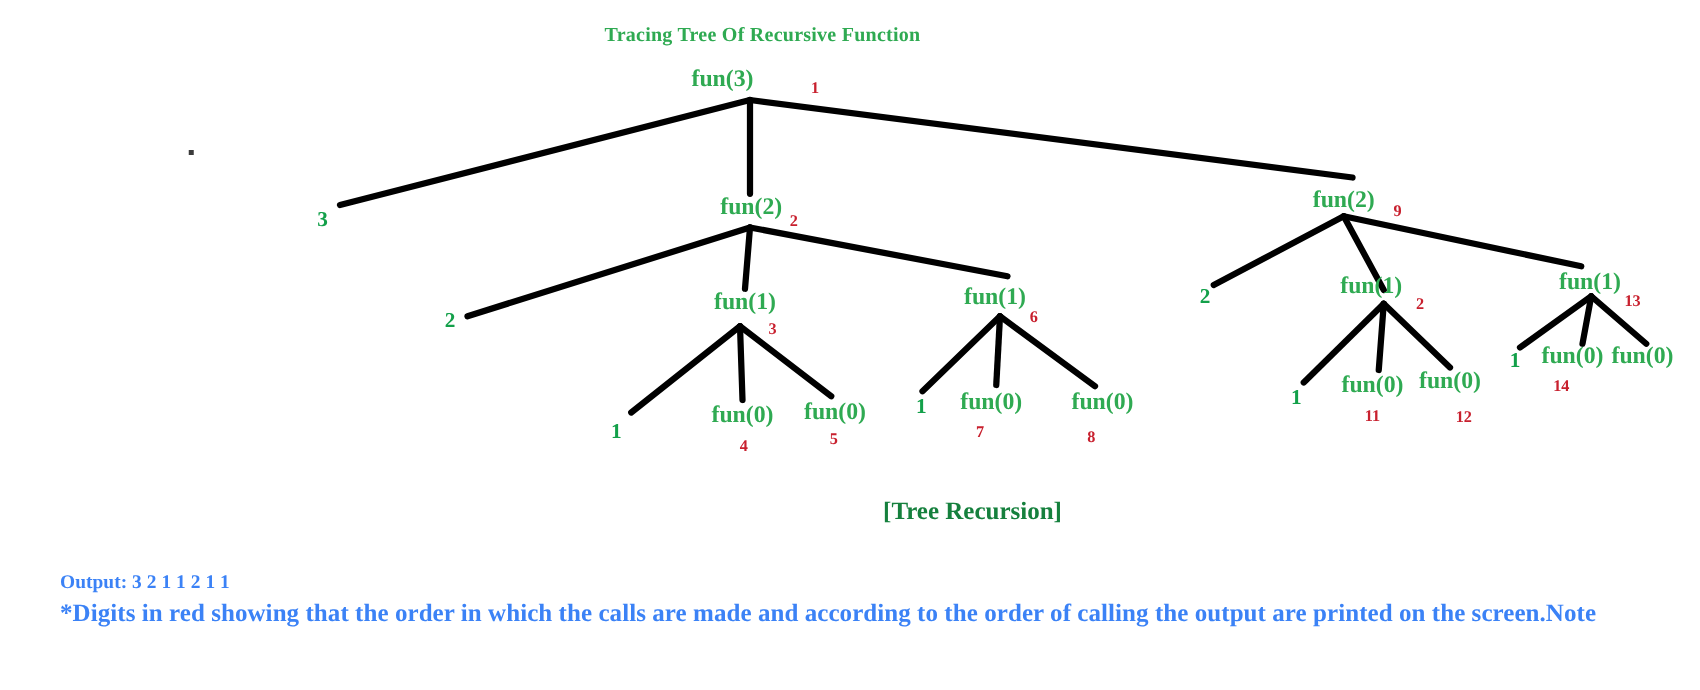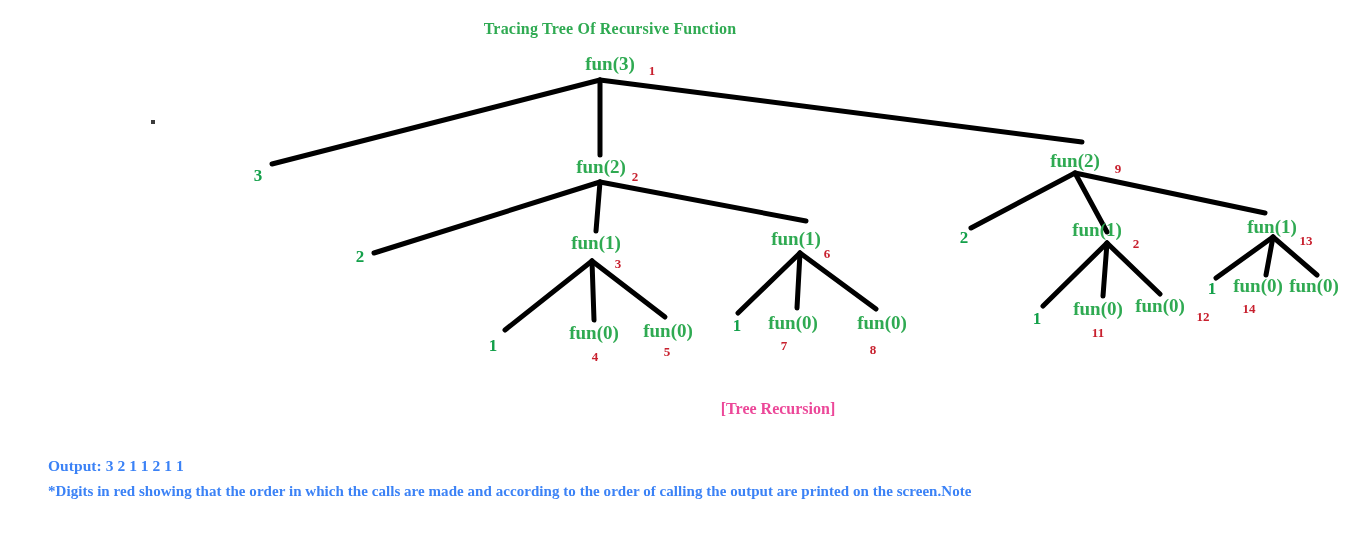--- a/index.html
+++ b/index.html
@@ -42,38 +42,38 @@
   .leaf {
     color: #13a04a;
     font-size: 17px;
   }
   .order {
     color: #c8202e;
     font-size: 13px;
     font-weight: bold;
   }
   .caption {
-    color: #ec4899;
-    font-size: 16px;
+    color: #15803d;
+    font-size: 20px;
   }
   .footer-block {
     position: absolute;
     left: 48px;
     top: 455px;
     width: 1290px;
     color: #3b82f6;
   }
   .footer-line {
     font-size: 15.5px;
     font-weight: bold;
     line-height: 22px;
     letter-spacing: 0.05px;
   }
   .footer-note {
-    font-size: 15px;
+    font-size: 20px;
     font-weight: bold;
     line-height: 22px;
     margin-top: 3px;
     letter-spacing: 0.05px;
   }
   .dot-artifact {
     position: absolute;
     left: 151px;
     top: 120px;
     width: 4px;
@@ -108,21 +108,21 @@
       <line x1="1273" y1="237" x2="1216" y2="278" stroke="#000000" stroke-width="5" stroke-linecap="round"></line>
       <line x1="1273" y1="237" x2="1266" y2="275" stroke="#000000" stroke-width="5" stroke-linecap="round"></line>
       <line x1="1273" y1="237" x2="1317" y2="275" stroke="#000000" stroke-width="5" stroke-linecap="round"></line>
     </svg>
 
   <div class="dot-artifact"></div>
 
   <div class="lbl title" style="left:610px; top:29px;">Tracing Tree Of Recursive Function</div>
 
   <div id="nodes-layer">
-      <div class="lbl node" style="left: 610px; top: 63px;">fun(3)</div>
+      <div class="lbl node" style="left: 578px; top: 63px;">fun(3)</div>
       <div class="lbl order" style="left: 652px; top: 70px;">1</div>
       <div class="lbl node" style="left: 601px; top: 166px;">fun(2)</div>
       <div class="lbl order" style="left: 635px; top: 176px;">2</div>
       <div class="lbl node" style="left: 1075px; top: 160px;">fun(2)</div>
       <div class="lbl order" style="left: 1118px; top: 168px;">9</div>
       <div class="lbl node" style="left: 596px; top: 242px;">fun(1)</div>
       <div class="lbl order" style="left: 618px; top: 263px;">3</div>
       <div class="lbl node" style="left: 796px; top: 238px;">fun(1)</div>
       <div class="lbl order" style="left: 827px; top: 253px;">6</div>
       <div class="lbl node" style="left: 1097px; top: 229px;">fun(1)</div>
@@ -133,21 +133,21 @@
       <div class="lbl order" style="left: 595px; top: 356px;">4</div>
       <div class="lbl node" style="left: 668px; top: 330px;">fun(0)</div>
       <div class="lbl order" style="left: 667px; top: 351px;">5</div>
       <div class="lbl node" style="left: 793px; top: 322px;">fun(0)</div>
       <div class="lbl order" style="left: 784px; top: 345px;">7</div>
       <div class="lbl node" style="left: 882px; top: 322px;">fun(0)</div>
       <div class="lbl order" style="left: 873px; top: 349px;">8</div>
       <div class="lbl node" style="left: 1098px; top: 308px;">fun(0)</div>
       <div class="lbl order" style="left: 1098px; top: 332px;">11</div>
       <div class="lbl node" style="left: 1160px; top: 305px;">fun(0)</div>
-      <div class="lbl order" style="left: 1171px; top: 316px; margin-left: 32px;">12</div>
+      <div class="lbl order" style="left: 1171px; top: 333px;">12</div>
       <div class="lbl node" style="left: 1258px; top: 285px;">fun(0)</div>
       <div class="lbl order" style="left: 1249px; top: 308px;">14</div>
       <div class="lbl node" style="left: 1314px; top: 285px;">fun(0)</div>
       <div class="lbl order" style="left: 1379px; top: 306px;">15</div>
       <div class="lbl leaf" style="left: 258px; top: 175px;">3</div>
       <div class="lbl leaf" style="left: 360px; top: 256px;">2</div>
       <div class="lbl leaf" style="left: 493px; top: 345px;">1</div>
       <div class="lbl leaf" style="left: 737px; top: 325px;">1</div>
       <div class="lbl leaf" style="left: 964px; top: 237px;">2</div>
       <div class="lbl leaf" style="left: 1037px; top: 318px;">1</div>

